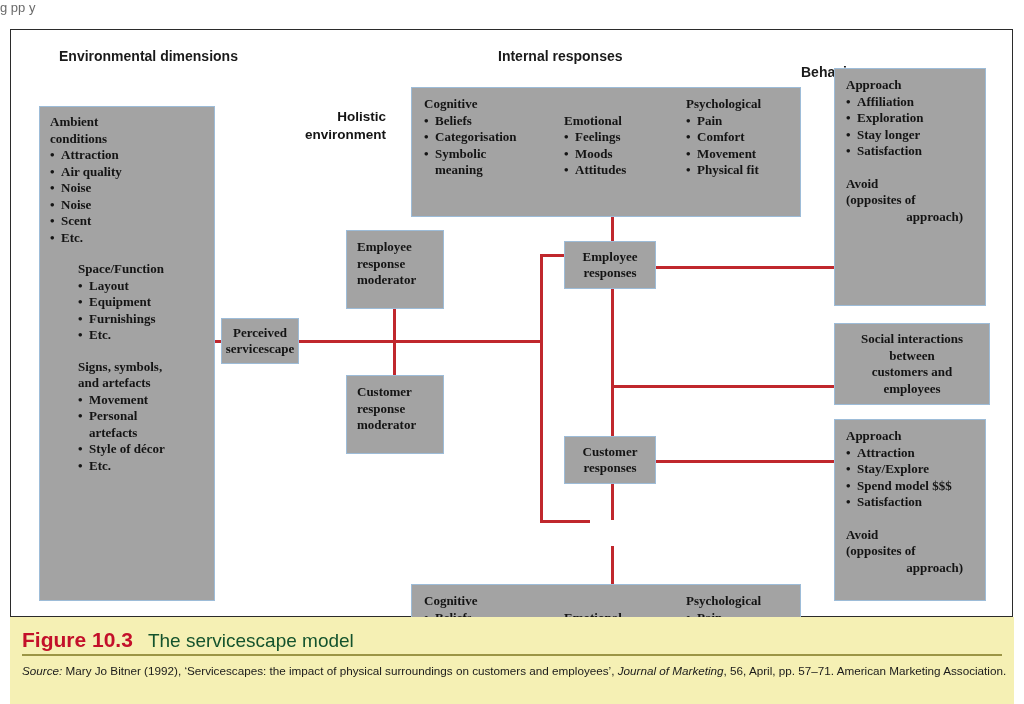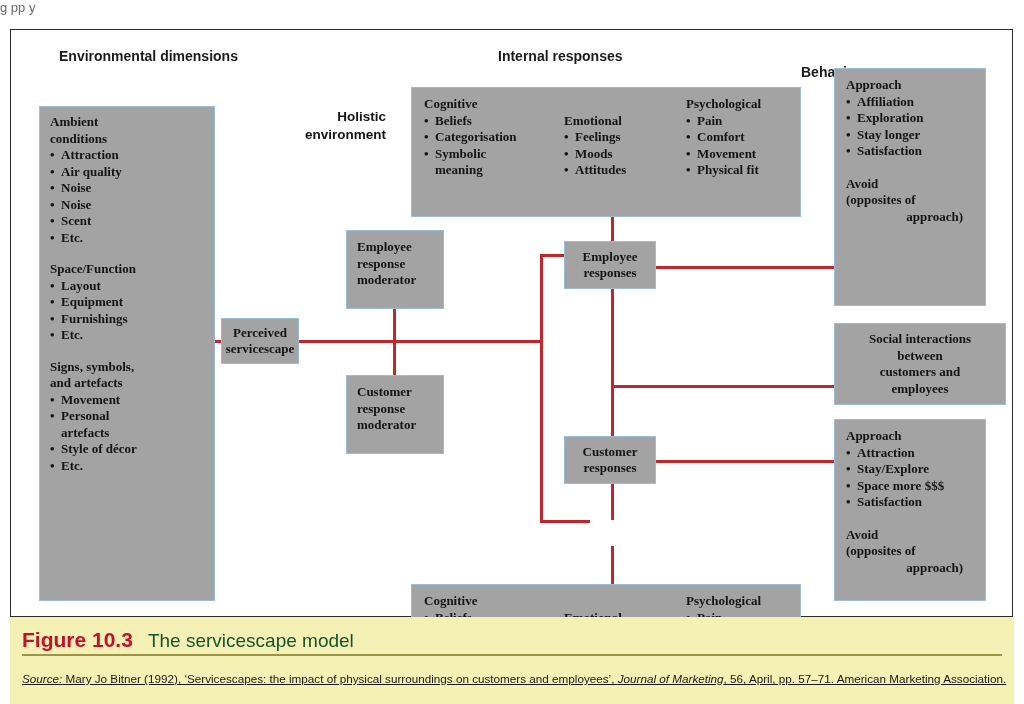--- a/index.html
+++ b/index.html
@@ -97,21 +97,21 @@
     white-space: pre-line;
   }
   ul.bullets li::before {
     content: "\2022";
     position: absolute;
     left: 0;
     top: 0;
   }
 
   .grp { margin-bottom: 0; }
-  .grp + .grp { margin-top: 15px; }
+  .grp + .grp { margin-top: 15px; margin-left: 28px; }
 
   
   .tri {
     display: flex;
     padding: 8px 18px 8px 12px;
     gap: 0;
     align-items: flex-end;
   }
   .tri .col { flex: 0 0 auto; }
   .tri .col.c1 { width: 140px; }
@@ -167,26 +167,25 @@
     position: absolute;
     left: 12px;
     top: 37px;
     width: 980px;
     height: 1.5px;
     background: #9b9545;
   }
   #source-text {
     position: absolute;
     left: 12px;
-    top: 53px;
+    top: 45px;
     width: 990px;
     font-size: 11.7px;
     color: #1a1a1a;
     line-height: 1.52;
-    text-decoration: underline;
   }
   #source-text .it { font-style: italic; }
 </style>
 </head>
 <body>
 
 <div id="page-bleed">g                                                                                                                        pp y</div>
 
 <div id="diagram-frame">
 
@@ -357,32 +356,32 @@
         <li>Satisfaction</li>
       </ul>
       <div class="avoid-block">
         <span>Avoid</span>
         <span class="ln2">(opposites of</span>
         <span class="ln3">approach)</span>
       </div>
     </div>
   </div>
 
-  <div class="box center-text" style="left:823px; top:293px; width:172px; height:82px; white-space:pre-line; padding:0 6px;">Social interactions
+  <div class="box center-text" style="left:823px; top:293px; width:156px; height:82px; white-space:pre-line; padding:0 6px;">Social interactions
 between
 customers and
 employees</div>
 
   <div class="box" style="left:823px; top:389px; width:152px; height:182px;">
     <div class="beh">
       <div class="grp-head">Approach</div>
       <ul class="bullets">
         <li>Attraction</li>
         <li>Stay/Explore</li>
-        <li>Space more $$$</li>
+        <li>Spend model $$$</li>
         <li>Satisfaction</li>
       </ul>
       <div class="avoid-block">
         <span>Avoid</span>
         <span class="ln2">(opposites of</span>
         <span class="ln3">approach)</span>
       </div>
     </div>
   </div>
 

